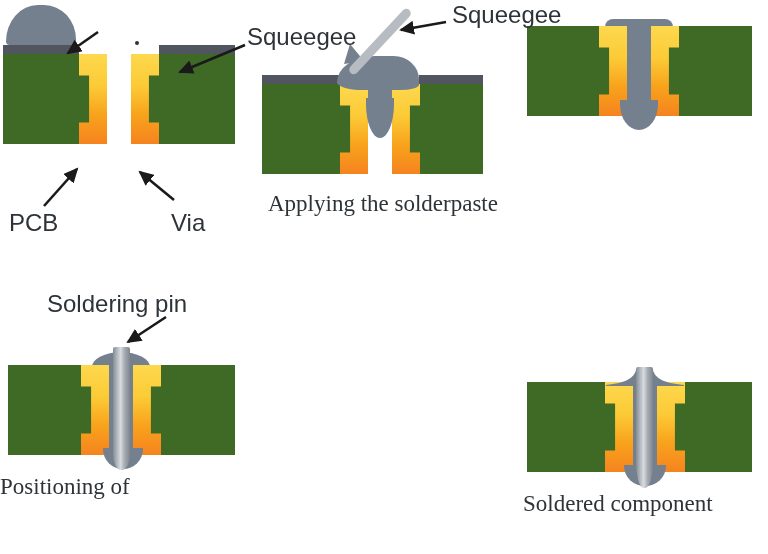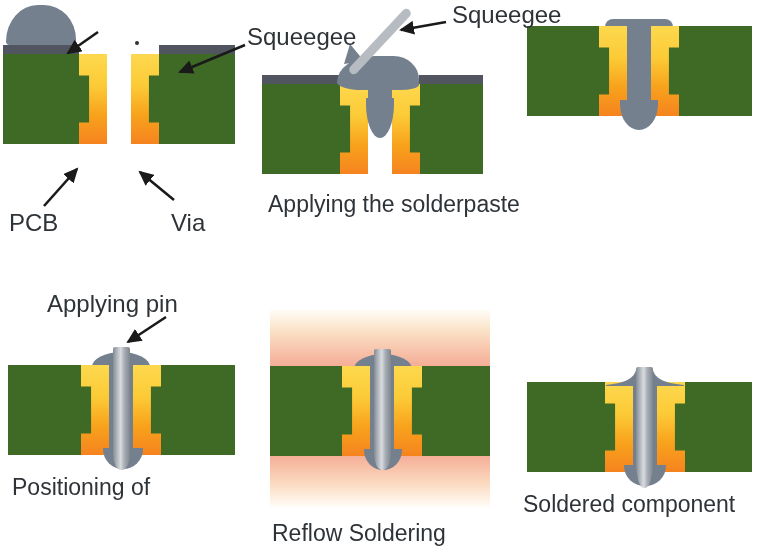--- a/index.html
+++ b/index.html
@@ -1,18 +1,18 @@
 <!DOCTYPE html>
 <html style="--background: #FFFFFF; --pcb-green: #3F6A26; --stencil-gray: #51555F; --pad-yellow: #FDD84E; --pad-orange: #F5831F; --paste-gray: #75808F; --squeegee-gray: #B7BCC2; --pin-light: #D9DCDF; --pin-dark: #848B93; --heat-pink: #F2928D; --heat-pink-light: #FBDAC0; --text: #2E3338; --arrow-black: #1A1A1A;"><head>
 <meta charset="utf-8">
 <style>
   html,body{margin:0;padding:0;background:#fff;}
   .stage{position:relative;width:768px;height:554px;background:var(--background,#FFFFFF);
          overflow:hidden;font-family:"Liberation Sans",sans-serif;color:var(--text,#2E3338);}
-  .panel{position:absolute;}
+  .panel{position:absolute;font-family:Liberation Serif, serif;}
   .abs{position:absolute;}
   .board{position:absolute;background:var(--pcb-green,#3F6A26);}
   .stencil{position:absolute;background:var(--stencil-gray,#51555F);}
   .hole{position:absolute;background:#FFFFFF;}
   .hole.filled{background:var(--paste-gray,#75808F);}
   .bracket{position:absolute;
     background:linear-gradient(180deg,var(--pad-yellow,#FDD84E) 0%,#FCCB37 35%,#F8A21C 68%,var(--pad-orange,#F5831F) 100%);}
   .bracket.bl{clip-path:polygon(0 0,100% 0,100% 100%,0 100%,0 76%,36% 76%,36% 24%,0 24%);}
   .bracket.br{clip-path:polygon(0 0,100% 0,100% 24%,64% 24%,64% 76%,100% 76%,100% 100%,0 100%);}
   .paste{position:absolute;background:var(--paste-gray,#75808F);}
@@ -75,55 +75,44 @@
   </div>
 
   <div class="panel" style="left:0;top:340px;width:250px;height:214px">
     <div class="paste shoulder" style="left:92px;top:12px;width:58px;height:15px"></div>
     <div class="board" style="left:8px;top:25px;width:227px;height:90px"></div>
     <div class="hole filled" style="left:109px;top:25px;width:24px;height:90px"></div>
     <div class="bracket bl" style="left:81px;top:25px;width:28px;height:90px"></div>
     <div class="bracket br" style="left:133px;top:25px;width:28px;height:90px"></div>
     <div class="paste cup" style="left:103px;top:108px;width:40px;height:21px"></div>
     <div class="pin" style="left:113px;top:7px;width:17px;height:123px"></div>
-    <div class="cap-txt" style="left:12px;top:133px">Positioning of</div>
+    <div class="cap-txt" style="left:0;top:133px">Positioning of</div>
   </div>
 
-  <div class="panel" style="left:264px;top:305px;width:234px;height:250px">
-    <div class="heat" style="left:6px;top:5px;width:220px;height:197px"></div>
-    <div class="paste shoulder" style="left:90px;top:49px;width:58px;height:15px"></div>
-    <div class="board" style="left:6px;top:61px;width:220px;height:90px"></div>
-    <div class="hole filled" style="left:106px;top:61px;width:24px;height:90px"></div>
-    <div class="bracket bl" style="left:78px;top:61px;width:28px;height:90px"></div>
-    <div class="bracket br" style="left:130px;top:61px;width:28px;height:90px"></div>
-    <div class="paste cup" style="left:100px;top:144px;width:38px;height:21px"></div>
-    <div class="pin" style="left:110px;top:44px;width:17px;height:121px"></div>
-    <div class="cap-txt" style="left:8px;top:214px">Reflow Soldering</div>
-  </div>
 
   <div class="panel" style="left:523px;top:357px;width:245px;height:175px">
     <div class="board" style="left:4px;top:25px;width:225px;height:90px"></div>
     <div class="hole filled" style="left:110px;top:25px;width:24px;height:90px"></div>
     <div class="bracket bl" style="left:82px;top:25px;width:28px;height:90px"></div>
     <div class="bracket br" style="left:134px;top:25px;width:28px;height:90px"></div>
     <svg class="abs" style="left:77px;top:13px" width="90" height="16" viewBox="0 0 90 16">
       <path d="M36 0 C 34 8, 26 13, 6 15 L 6 16 L 36 16 Z" fill="var(--paste-gray,#75808F)"></path>
       <path d="M53 0 C 55 8, 63 13, 84 15 L 84 16 L 53 16 Z" fill="var(--paste-gray,#75808F)"></path>
     </svg>
     <div class="paste cup" style="left:101px;top:108px;width:42px;height:21px"></div>
     <div class="pin pointy" style="left:113px;top:10px;width:17px;height:121px"></div>
     <div class="cap-txt" style="left:0;top:133px">Soldered component</div>
   </div>
 
   <div class="dot" style="left:135px;top:41px"></div>
   <div class="lbl" style="left:247px;top:23px">Squeegee</div>
   <div class="lbl" style="left:452px;top:1px">Squeegee</div>
   <div class="lbl" style="left:9px;top:209px">PCB</div>
   <div class="lbl" style="left:171px;top:209px">Via</div>
-  <div class="lbl" style="left:47px;top:290px">Applying pin</div>
+  <div class="lbl" style="left:47px;top:290px">Soldering pin</div>
 
   <svg class="arrows" width="768" height="554" viewBox="0 0 768 554">
     <defs>
       <marker id="ah" markerUnits="userSpaceOnUse" markerWidth="16" markerHeight="14" refX="13" refY="7" orient="auto">
         <path d="M0,0 L15,7 L0,14 Z" fill="var(--arrow-black,#1A1A1A)"></path>
       </marker>
     </defs>
     <g stroke="var(--arrow-black,#1A1A1A)" stroke-width="2.6" fill="none">
       <line x1="98" y1="32" x2="68" y2="53" marker-end="url(#ah)"></line>
       <line x1="245" y1="45" x2="180" y2="72" marker-end="url(#ah)"></line>

